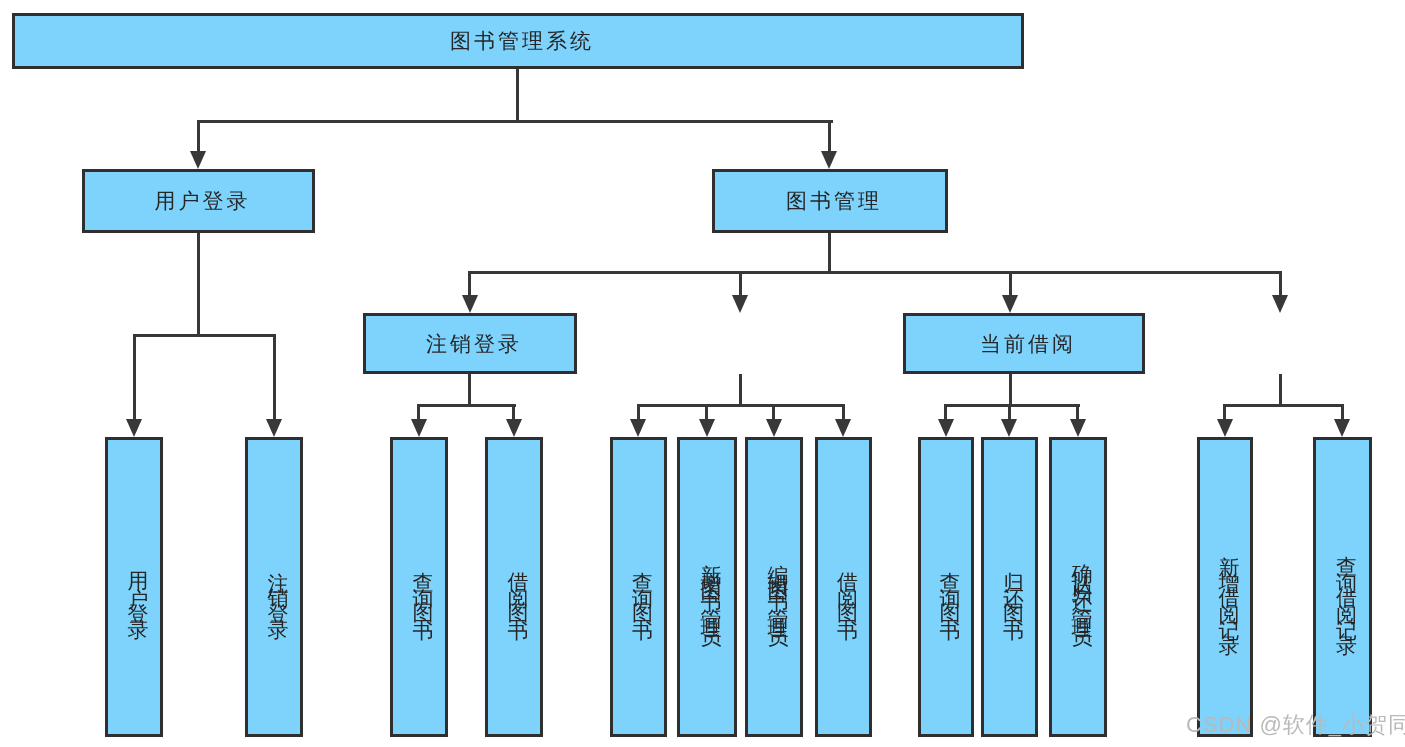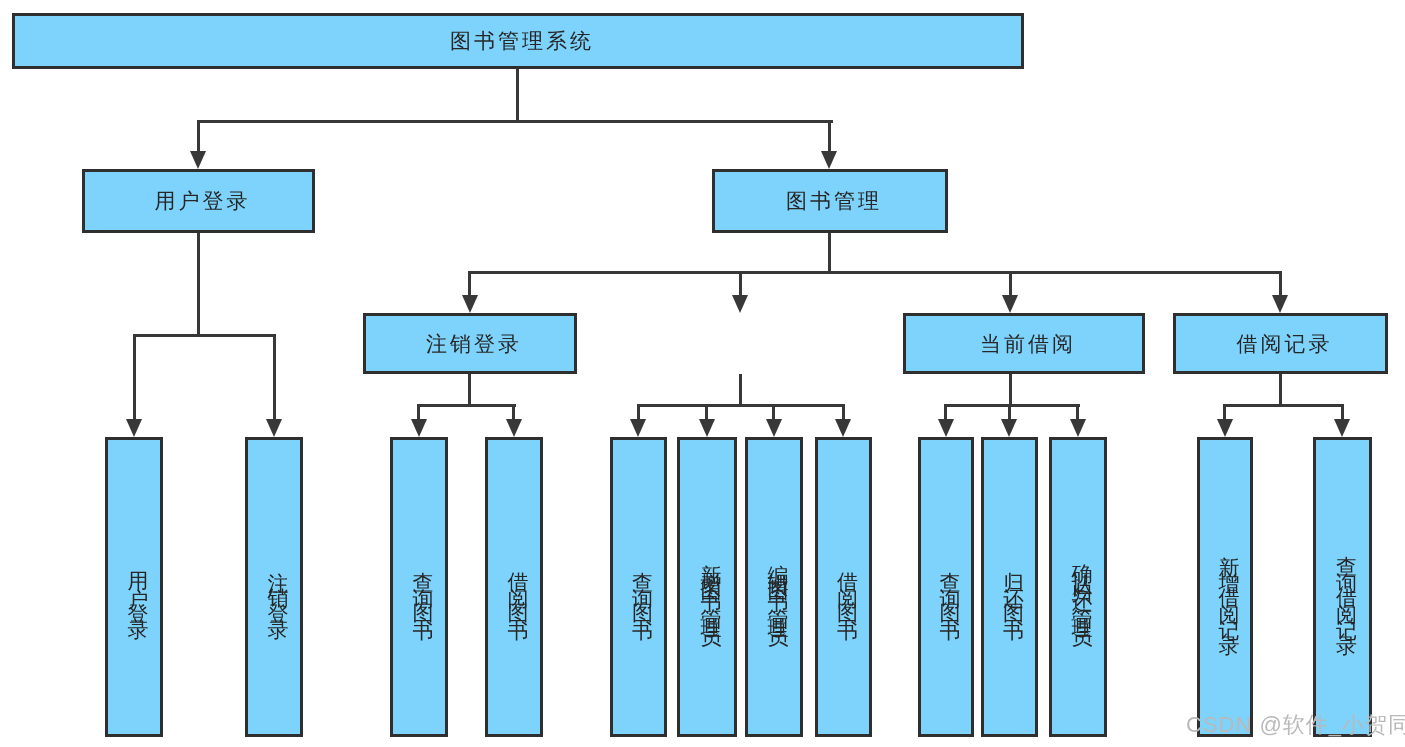--- a/index.html
+++ b/index.html
@@ -62,21 +62,20 @@
   <div class="arrow" style="left:462px;top:295px;"></div>
   <div class="vl" style="left:739px;top:271px;width:3px;height:26px;"></div>
   <div class="arrow" style="left:732px;top:295px;"></div>
   <div class="vl" style="left:1009px;top:271px;width:3px;height:26px;"></div>
   <div class="arrow" style="left:1002px;top:295px;"></div>
   <div class="vl" style="left:1279px;top:271px;width:3px;height:26px;"></div>
   <div class="arrow" style="left:1272px;top:295px;"></div>
 
   <div class="box" style="left:363px;top:313px;width:214px;height:61px;">注销登录</div>
   <div class="box" style="left:903px;top:313px;width:242px;height:61px;">当前借阅</div>
-  <div class="box" style="left:1173px;top:313px;width:215px;height:61px;">借阅记录</div>
 
   <div class="vl" style="left:468px;top:374px;width:3px;height:32px;"></div>
   <div class="hl" style="left:417px;top:404px;width:99px;height:3px;"></div>
   <div class="vl" style="left:417px;top:404px;width:3px;height:17px;"></div>
   <div class="arrow" style="left:411px;top:419px;"></div>
   <div class="vl" style="left:512px;top:404px;width:3px;height:17px;"></div>
   <div class="arrow" style="left:506px;top:419px;"></div>
 
   <div class="vl" style="left:739px;top:374px;width:3px;height:32px;"></div>
   <div class="hl" style="left:637px;top:404px;width:208px;height:3px;"></div>

